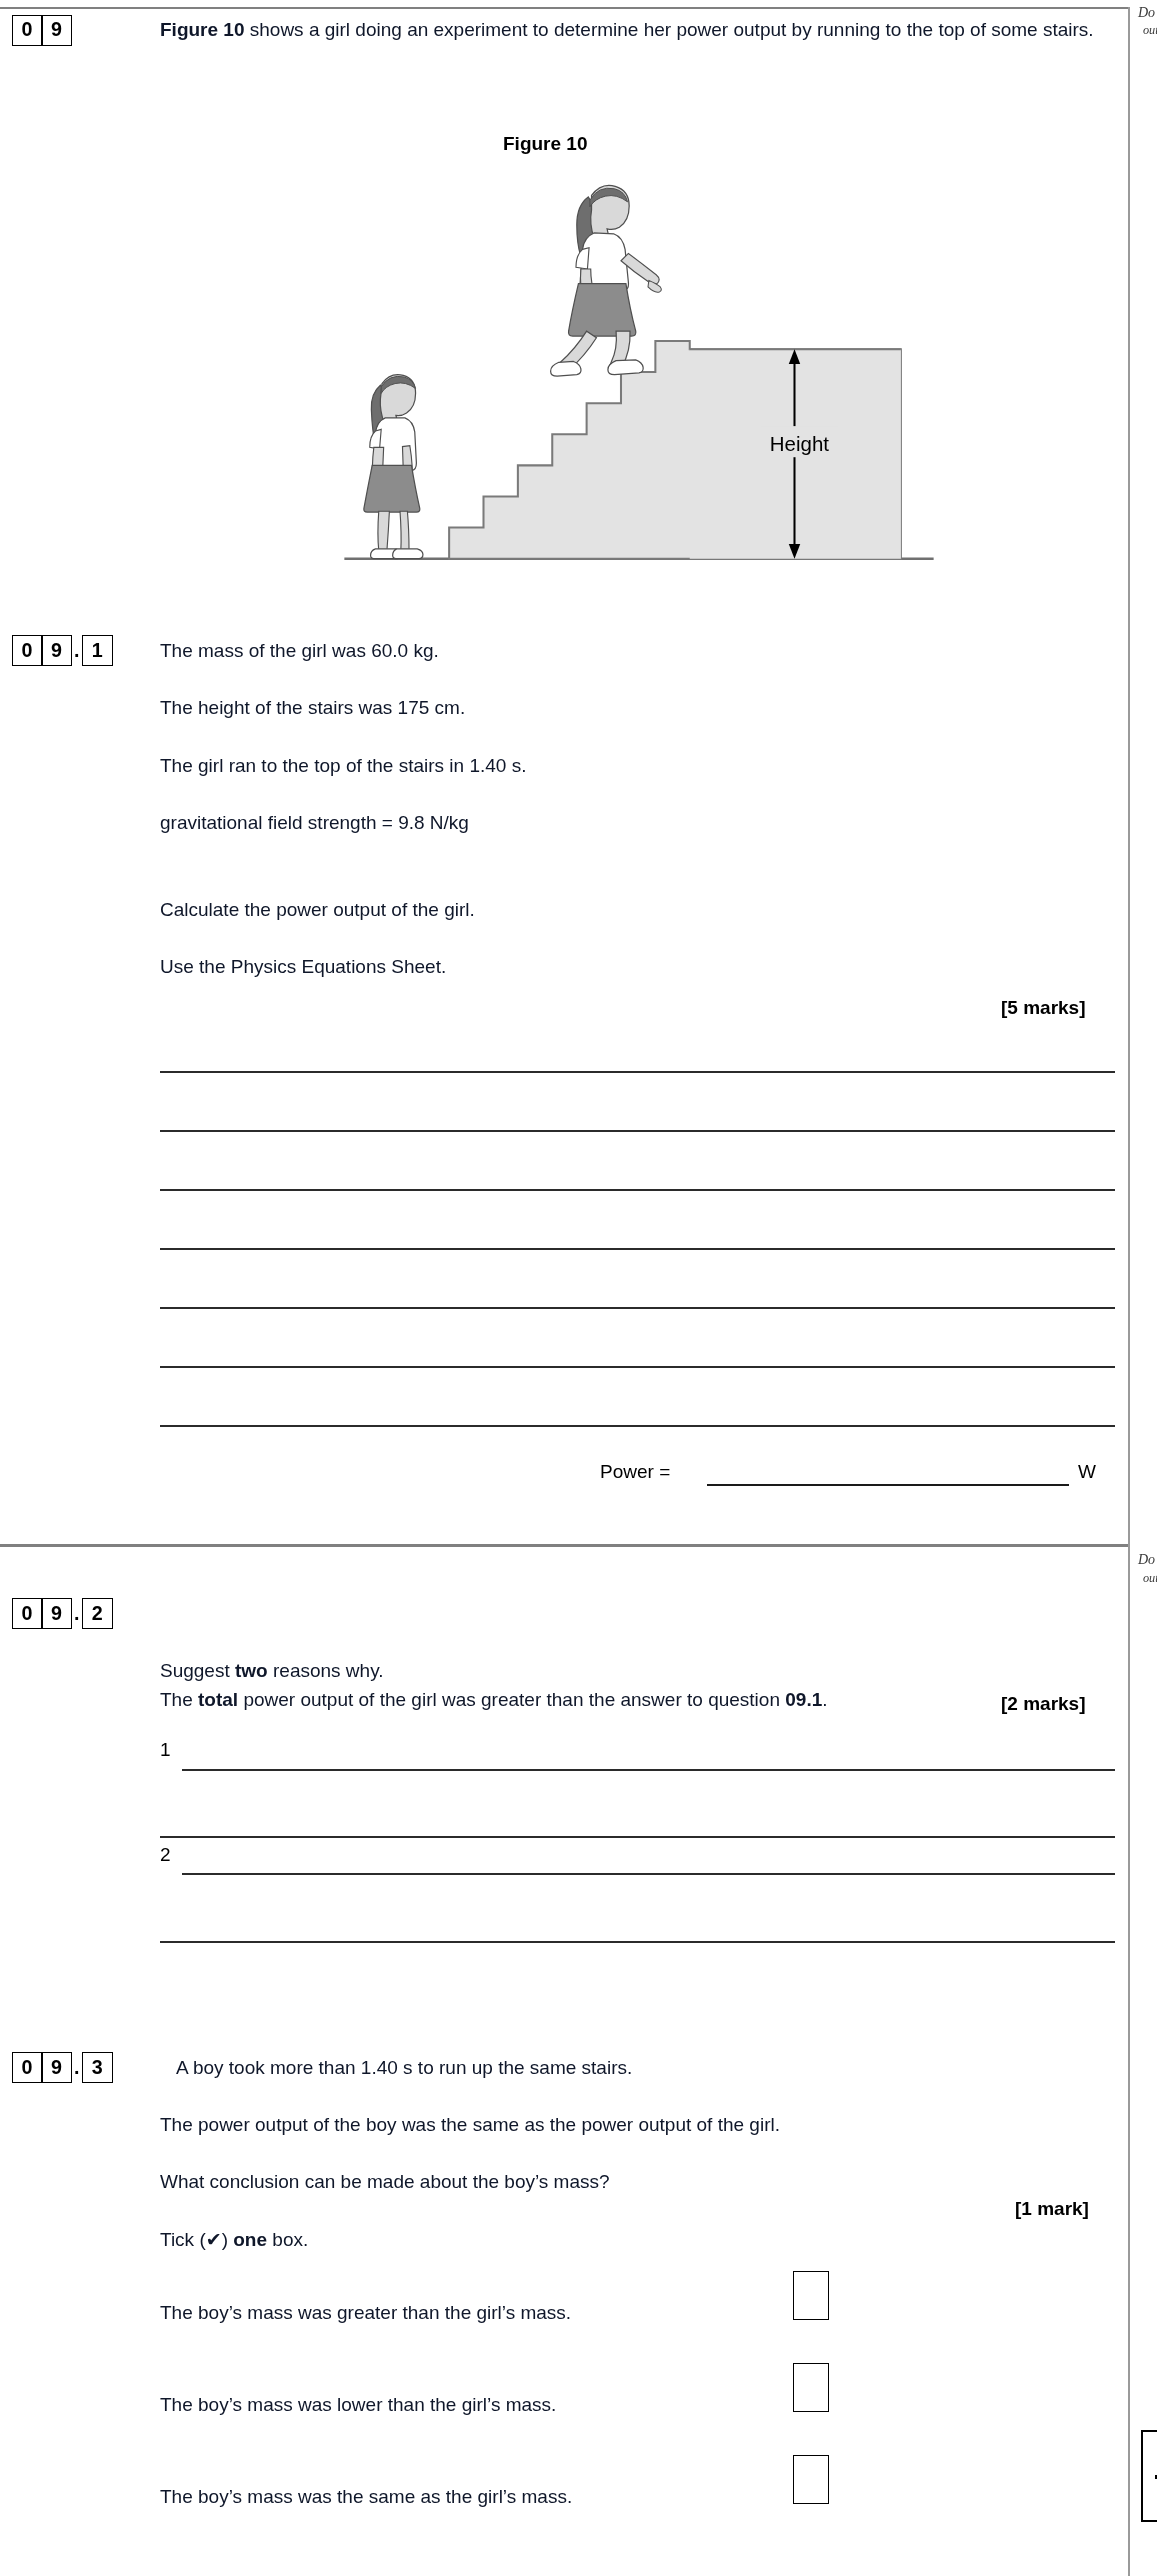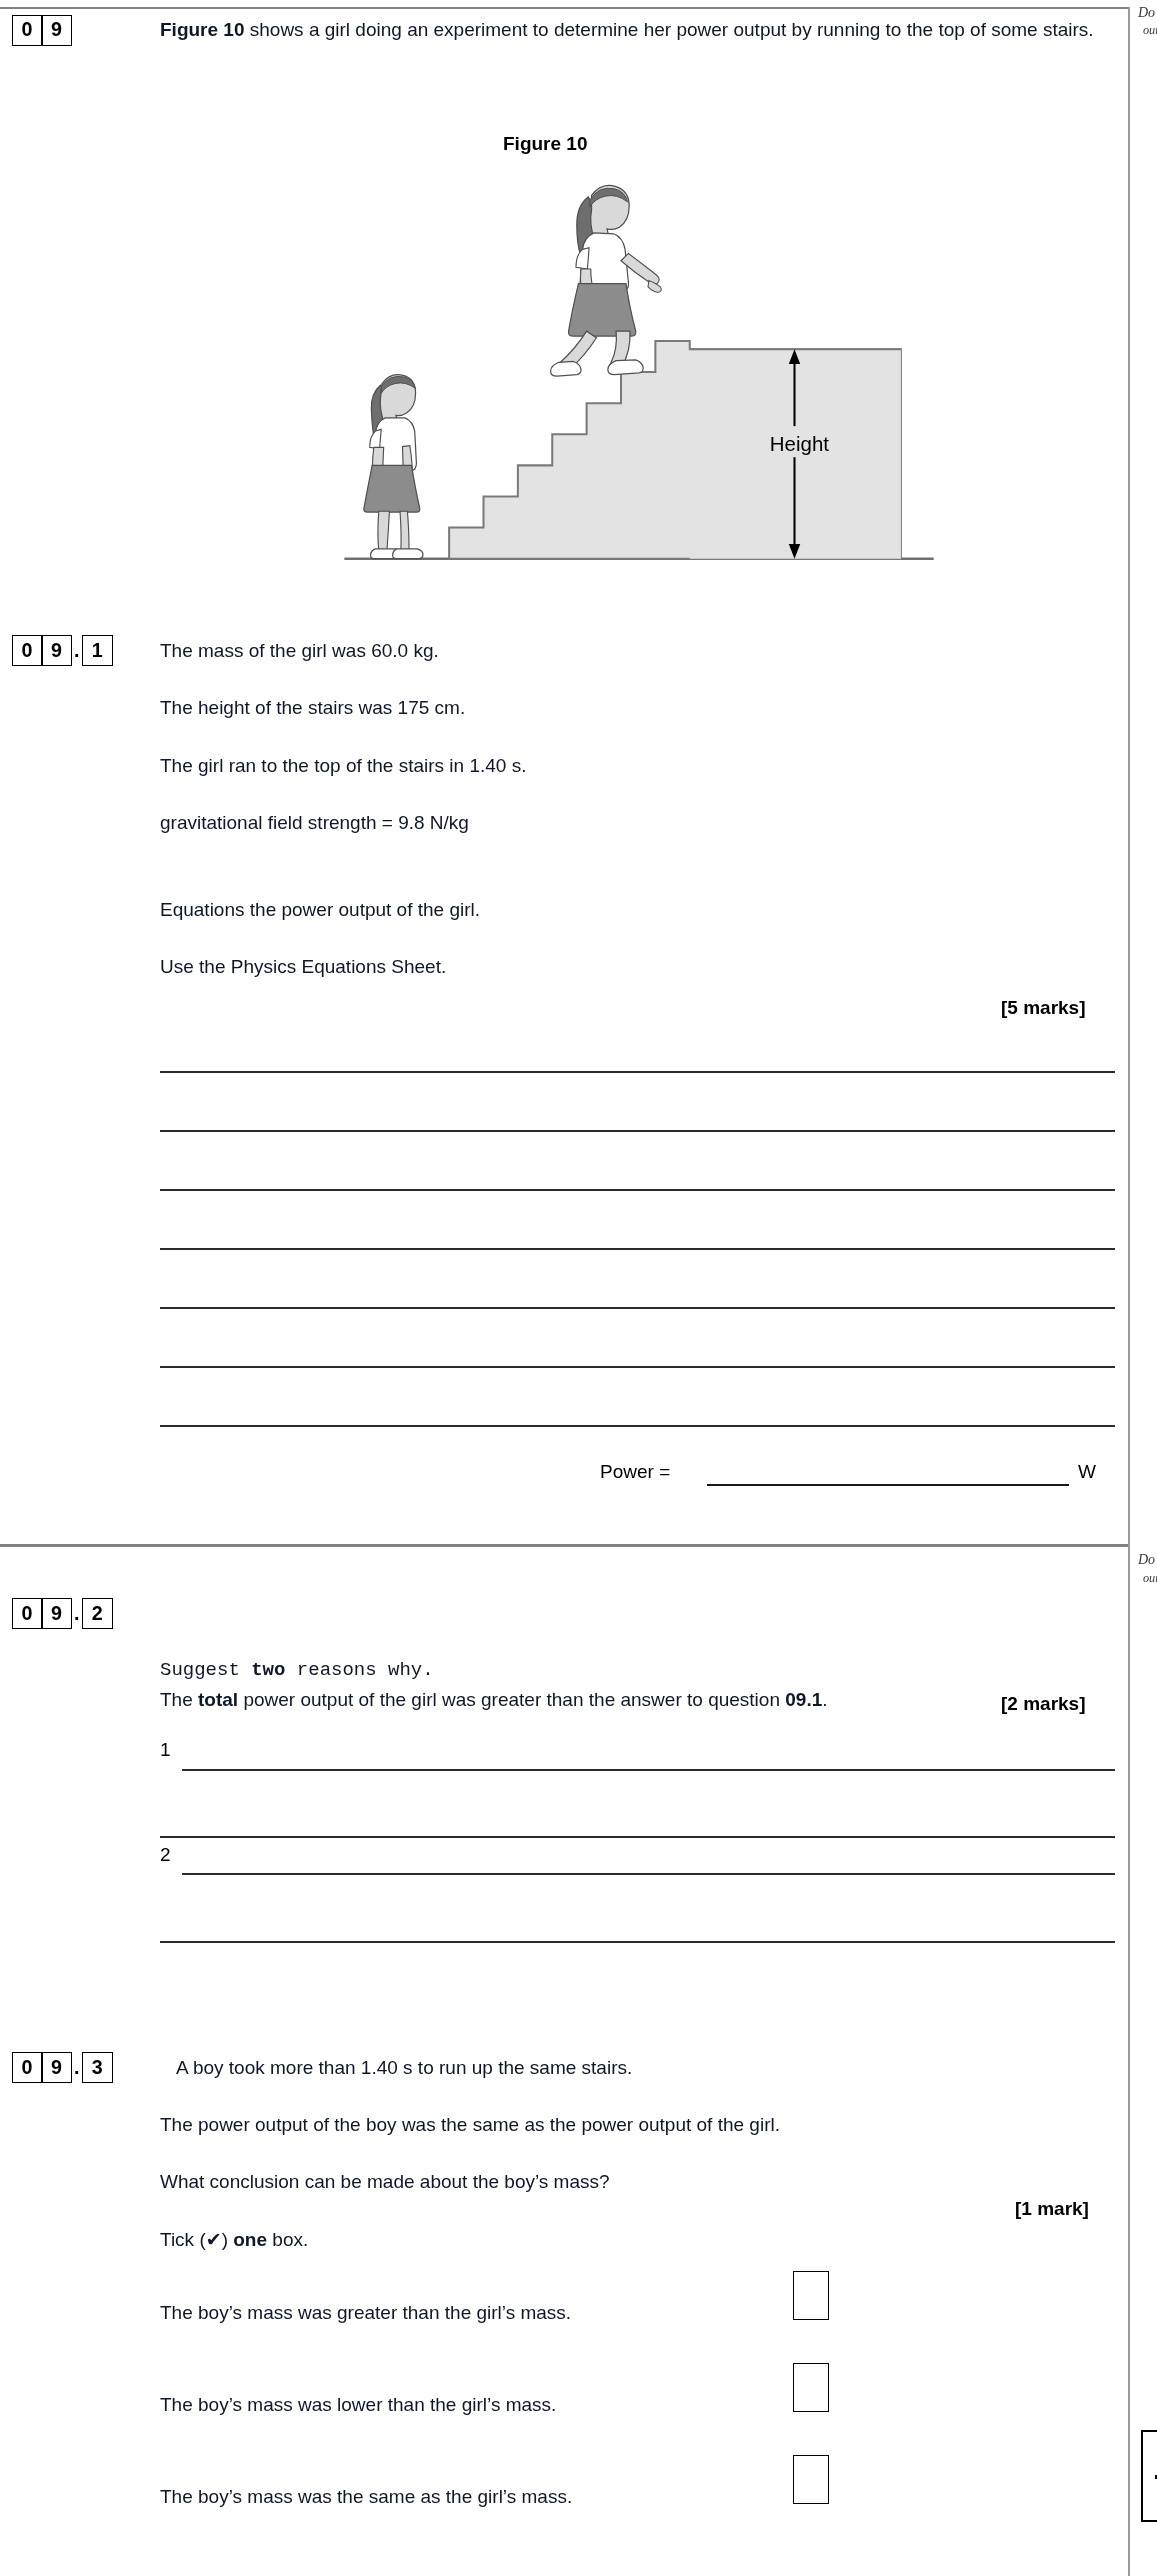--- a/index.html
+++ b/index.html
@@ -272,21 +272,21 @@
     <div class="cell">0</div>
     <div class="cell">9</div>
     <div class="dot">.</div>
     <div class="cell sub">1</div>
   </div>
 
   <div class="qtext" style="left:160px; top:637px;">The mass of the girl was 60.0 kg.</div>
   <div class="qtext" style="left:160px; top:694px;">The height of the stairs was 175 cm.</div>
   <div class="qtext" style="left:160px; top:752px;">The girl ran to the top of the stairs in 1.40 s.</div>
   <div class="qtext" style="left:160px; top:809px;">gravitational field strength = 9.8 N/kg</div>
-  <div class="qtext" style="left:160px; top:896px;">Equations the power output of the girl.</div>
+  <div class="qtext" style="left:160px; top:896px;">Calculate the power output of the girl.</div>
   <div class="qtext" style="left:160px; top:953px;">Use the Physics Equations Sheet.</div>
 
   <div class="marks" style="left:1001px; top:997px;">[5 marks]</div>
 
   <div class="aline" style="left:160px; top:1071px; width:955px;"></div>
   <div class="aline" style="left:160px; top:1130px; width:955px;"></div>
   <div class="aline" style="left:160px; top:1189px; width:955px;"></div>
   <div class="aline" style="left:160px; top:1248px; width:955px;"></div>
   <div class="aline" style="left:160px; top:1307px; width:955px;"></div>
   <div class="aline" style="left:160px; top:1366px; width:955px;"></div>
@@ -307,21 +307,21 @@
 
   <div class="qnum" style="left:11.5px; top:1598px;">
     <div class="cell">0</div>
     <div class="cell">9</div>
     <div class="dot">.</div>
     <div class="cell sub">2</div>
   </div>
 
   <div class="qtext" style="left:160px; top:1686px;"><span>The </span><b>total</b><span> power output of the girl was greater than the answer to question </span><b>09.1</b><span>.</span></div>
 
-  <div class="qtext" style="left:160px; top:1657px;font-family:Liberation Mono, monospace;"><span>Suggest </span><b>two</b><span> reasons why.</span></div>
+  <div class="qtext" style="left:160px; top:1657px;"><span>Suggest </span><b>two</b><span> reasons why.</span></div>
 
   <div class="marks" style="left:1001px; top:1693px;">[2 marks]</div>
 
   <div class="inline-label" style="left:160px; top:1739px;">1</div>
   <div class="aline" style="left:182px; top:1769px; width:933px;"></div>
   <div class="aline" style="left:160px; top:1836px; width:955px;"></div>
 
   <div class="inline-label" style="left:160px; top:1844px;">2</div>
   <div class="aline" style="left:182px; top:1873px; width:933px;"></div>
   <div class="aline" style="left:160px; top:1941px; width:955px;"></div>

